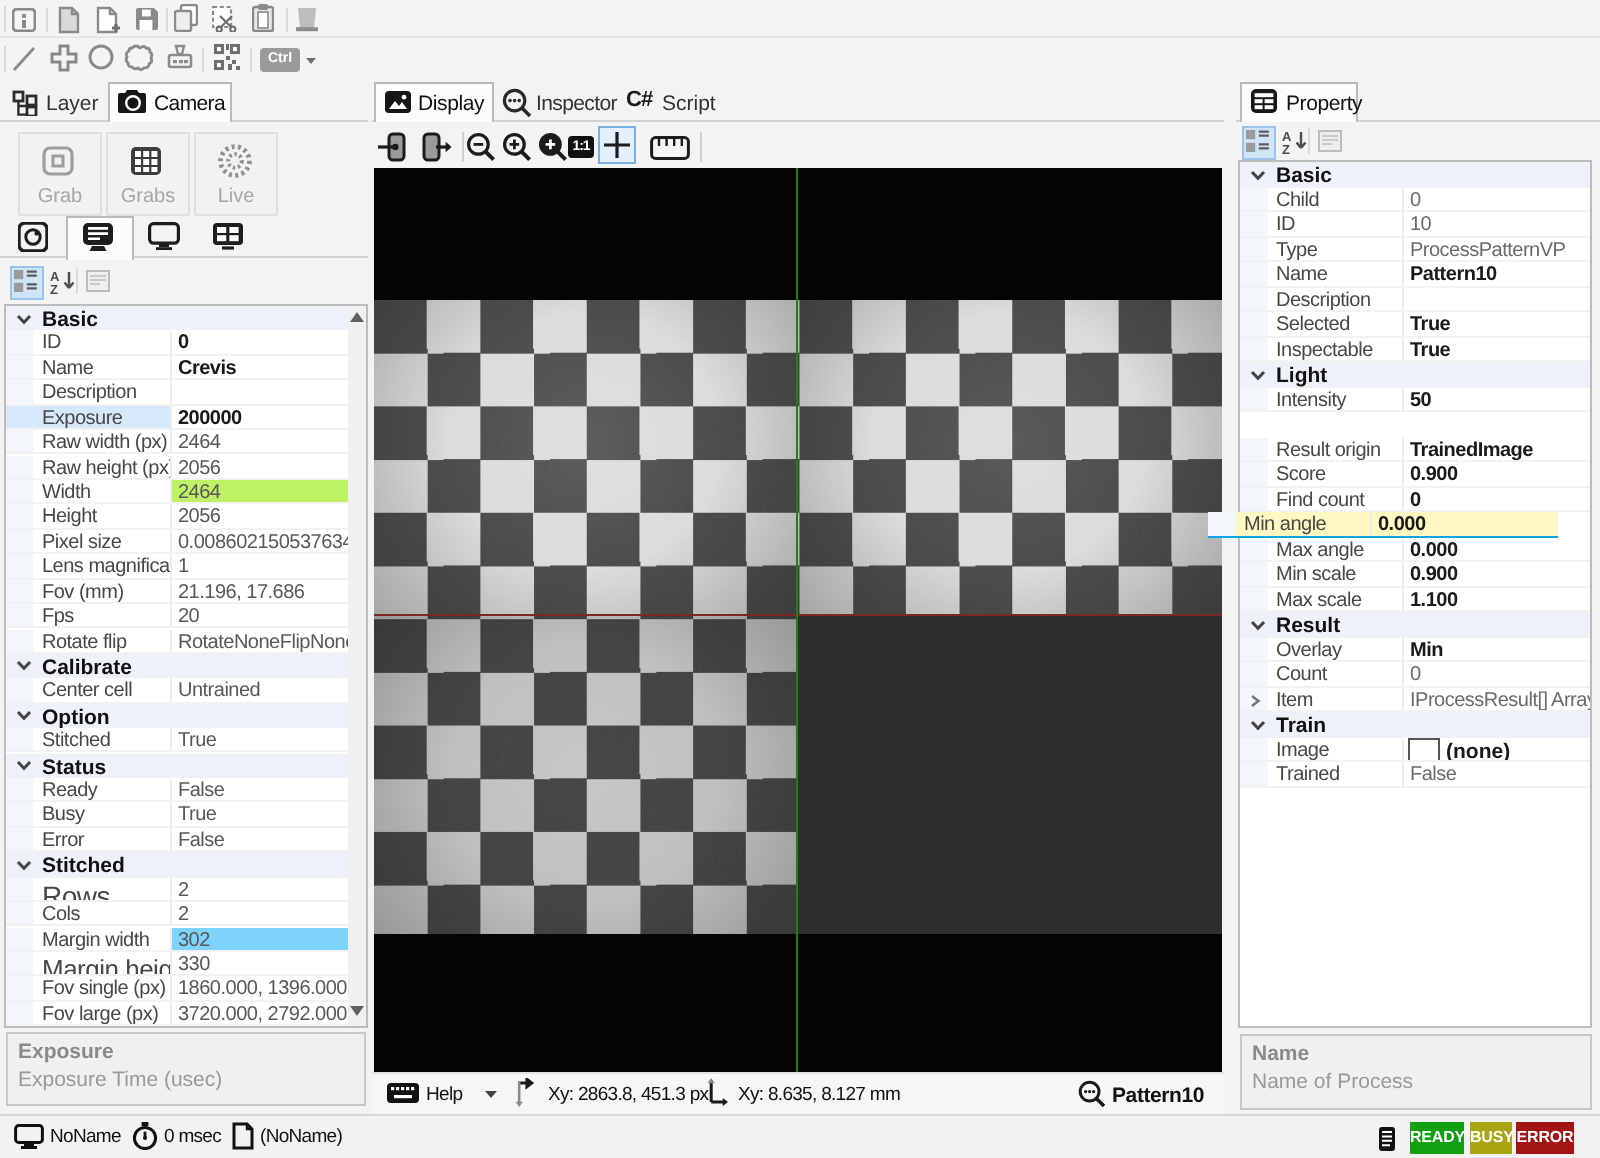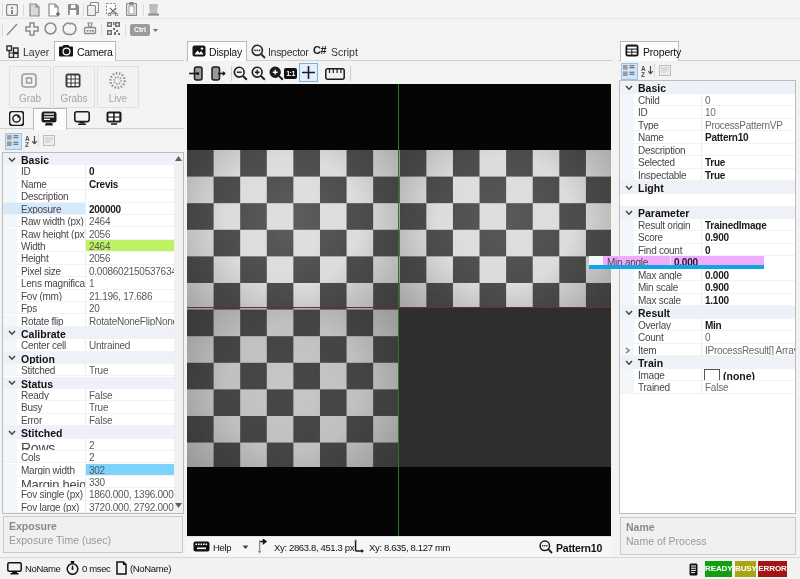--- a/index.html
+++ b/index.html
@@ -677,25 +677,28 @@
       <div style="position:absolute;left:82px;top:0;right:0;height:100%;overflow:hidden">
         <span style="position:absolute;left:3px;top:1px;font-size:10px;color:#1a1a1a;font-weight:bold;white-space:nowrap;letter-spacing:-0.25px">True</span>
       </div>
     </div>
     <div class="abs" style="left:620px;top:181.0px;width:175px;height:12.5px;background:#eef2f8;color:#111;font-weight:bold">
       <svg style="position:absolute;left:5px;top:3.5px" width="8" height="6" viewBox="0 0 8 6">
         <path d="M1 1 l3 3.2 L7 1" stroke="#444" stroke-width="1.5" fill="none"></path>
       </svg>
       <span style="position:absolute;left:18px;top:1px;font-size:10.5px">Light</span>
     </div>
-    <div class="abs" style="left:620px;top:206.0px;width:175px;height:12.5px;background:#eef2f8;color:#111;font-weight:bold">
-      <svg style="position:absolute;left:5px;top:3.5px" width="8" height="6" viewBox="0 0 8 6">
-        <path d="M1 1 l3 3.2 L7 1" stroke="#444" stroke-width="1.5" fill="none"></path>
-      </svg>
-      <span style="position:absolute;left:18px;top:1px;font-size:10.5px">Parameter</span>
+    <div class="abs" style="left:620px;top:193.5px;width:175px;height:12.5px;background:#fff;border-bottom:1px solid #f2f2f2;box-sizing:border-box">
+      <div style="position:absolute;left:0;top:0;width:14px;height:100%;background:#f3f7fb"></div>
+      <div style="position:absolute;left:14px;top:0;width:68px;height:100%;border-right:1px solid #ececec;box-sizing:border-box;overflow:hidden">
+        <span style="position:absolute;left:4px;top:1px;font-size:10px;color:#474747;white-space:nowrap;letter-spacing:-0.25px">Intensity</span>
+      </div>
+      <div style="position:absolute;left:82px;top:0;right:0;height:100%;overflow:hidden">
+        <span style="position:absolute;left:3px;top:1px;font-size:10px;color:#1a1a1a;font-weight:bold;white-space:nowrap;letter-spacing:-0.25px">50</span>
+      </div>
     </div>
     <div class="abs" style="left:620px;top:218.5px;width:175px;height:12.5px;background:#fff;border-bottom:1px solid #f2f2f2;box-sizing:border-box">
       <div style="position:absolute;left:0;top:0;width:14px;height:100%;background:#f3f7fb"></div>
       <div style="position:absolute;left:14px;top:0;width:68px;height:100%;border-right:1px solid #ececec;box-sizing:border-box;overflow:hidden">
         <span style="position:absolute;left:4px;top:1px;font-size:10px;color:#474747;white-space:nowrap;letter-spacing:-0.25px">Result origin</span>
       </div>
       <div style="position:absolute;left:82px;top:0;right:0;height:100%;overflow:hidden">
         <span style="position:absolute;left:3px;top:1px;font-size:10px;color:#1a1a1a;font-weight:bold;white-space:nowrap;letter-spacing:-0.25px">TrainedImage</span>
       </div>
     </div>
@@ -710,21 +713,21 @@
     </div>
     <div class="abs" style="left:620px;top:243.5px;width:175px;height:12.5px;background:#fff;border-bottom:1px solid #f2f2f2;box-sizing:border-box">
       <div style="position:absolute;left:0;top:0;width:14px;height:100%;background:#f3f7fb"></div>
       <div style="position:absolute;left:14px;top:0;width:68px;height:100%;border-right:1px solid #ececec;box-sizing:border-box;overflow:hidden">
         <span style="position:absolute;left:4px;top:1px;font-size:10px;color:#474747;white-space:nowrap;letter-spacing:-0.25px">Find count</span>
       </div>
       <div style="position:absolute;left:82px;top:0;right:0;height:100%;overflow:hidden">
         <span style="position:absolute;left:3px;top:1px;font-size:10px;color:#1a1a1a;font-weight:bold;white-space:nowrap;letter-spacing:-0.25px">0</span>
       </div>
     </div>
-    <div class="abs" style="left:589px;top:256.0px;width:175px;height:12.5px;background:#f0abfc;border-bottom:4px solid #0ea5e9;box-sizing:border-box">
+    <div class="abs" style="left:604px;top:256.0px;width:175px;height:12.5px;background:#fef9c3;border-bottom:1px solid #0ea5e9;box-sizing:border-box">
       <div style="position:absolute;left:0;top:0;width:14px;height:100%;background:#f3f7fb"></div>
       <div style="position:absolute;left:14px;top:0;width:68px;height:100%;border-right:1px solid #ececec;box-sizing:border-box;overflow:hidden">
         <span style="position:absolute;left:4px;top:1px;font-size:10px;color:#474747;white-space:nowrap;letter-spacing:-0.25px">Min angle</span>
       </div>
       <div style="position:absolute;left:82px;top:0;right:0;height:100%;overflow:hidden">
         <span style="position:absolute;left:3px;top:1px;font-size:10px;color:#1a1a1a;font-weight:bold;white-space:nowrap;letter-spacing:-0.25px">0.000</span>
       </div>
     </div>
     <div class="abs" style="left:620px;top:268.5px;width:175px;height:12.5px;background:#fff;border-bottom:1px solid #f2f2f2;box-sizing:border-box">
       <div style="position:absolute;left:0;top:0;width:14px;height:100%;background:#f3f7fb"></div>

